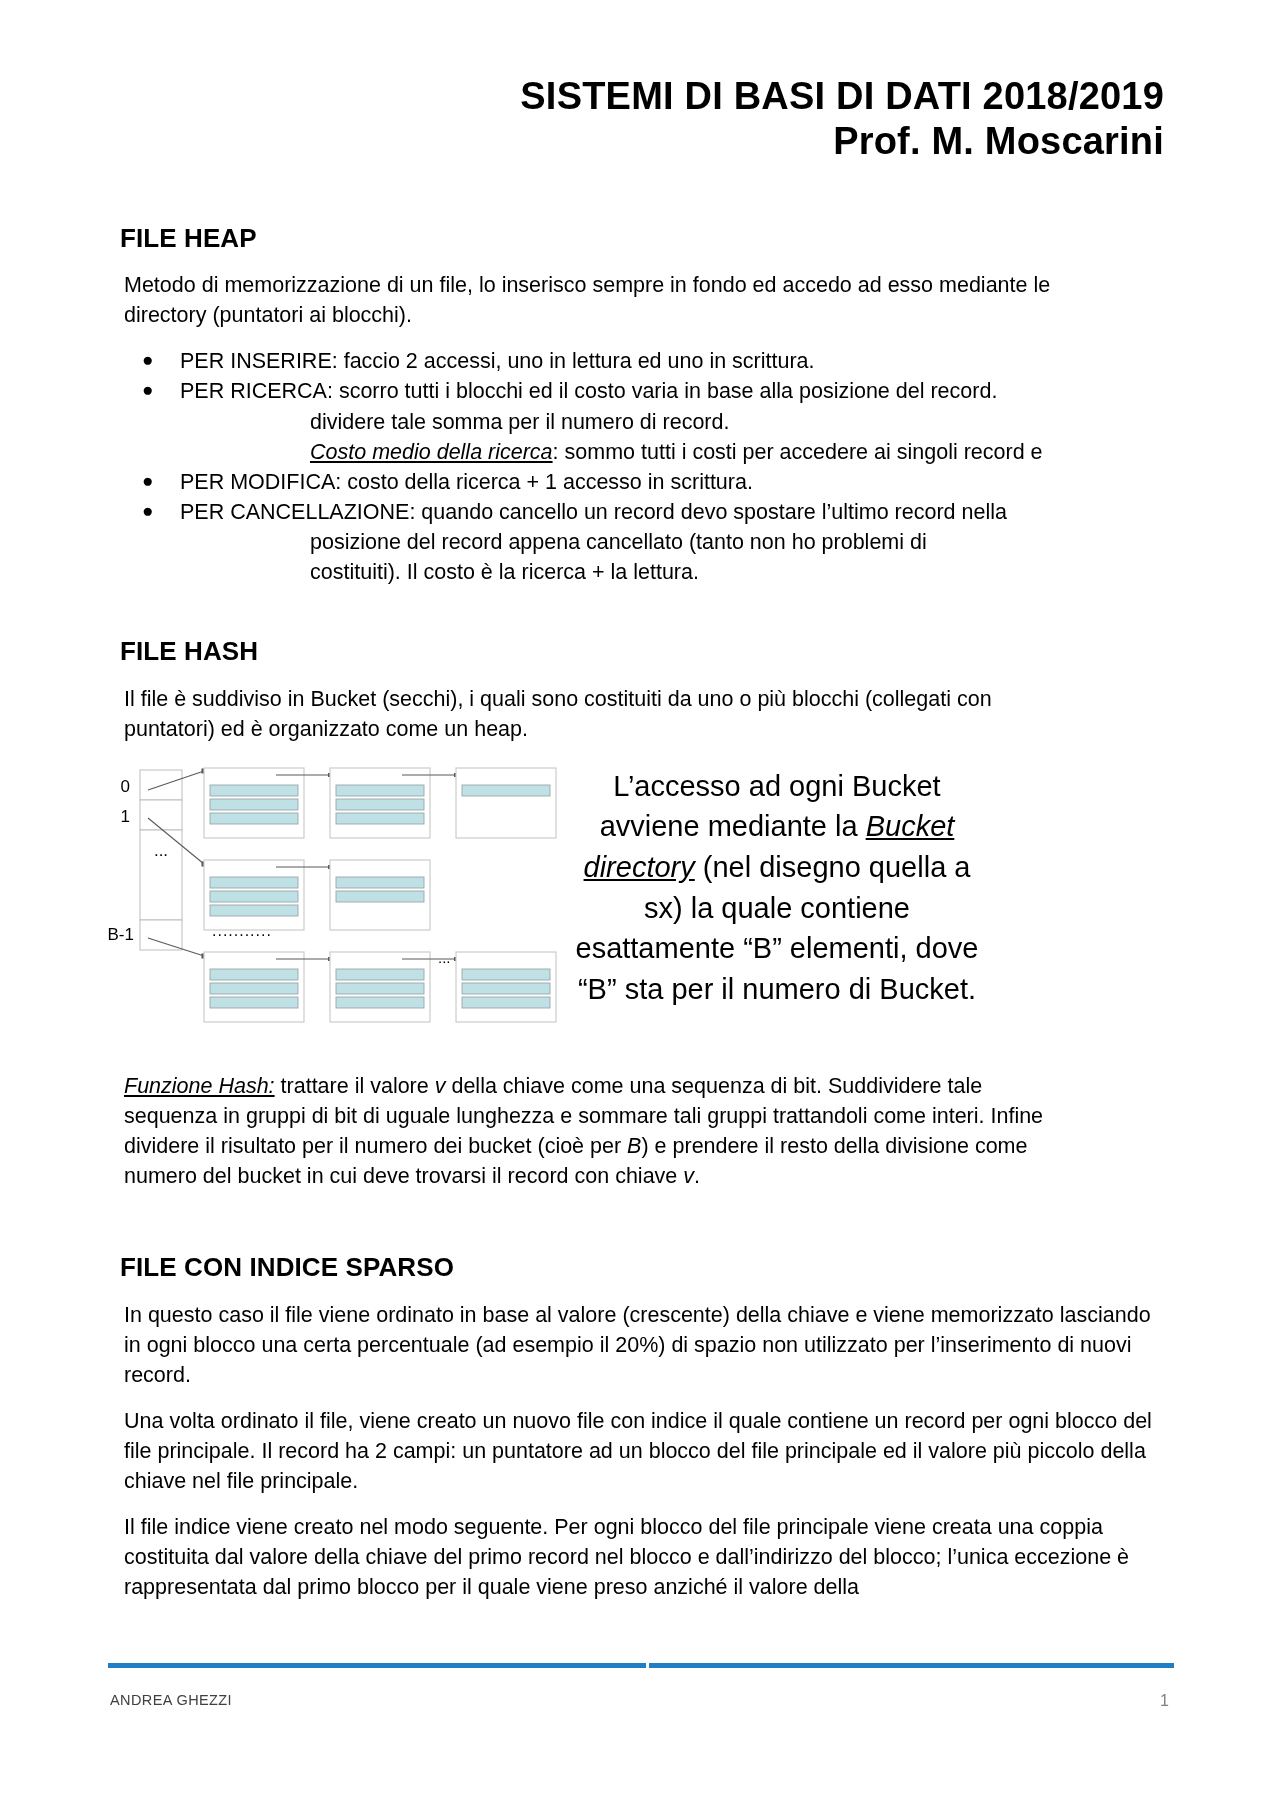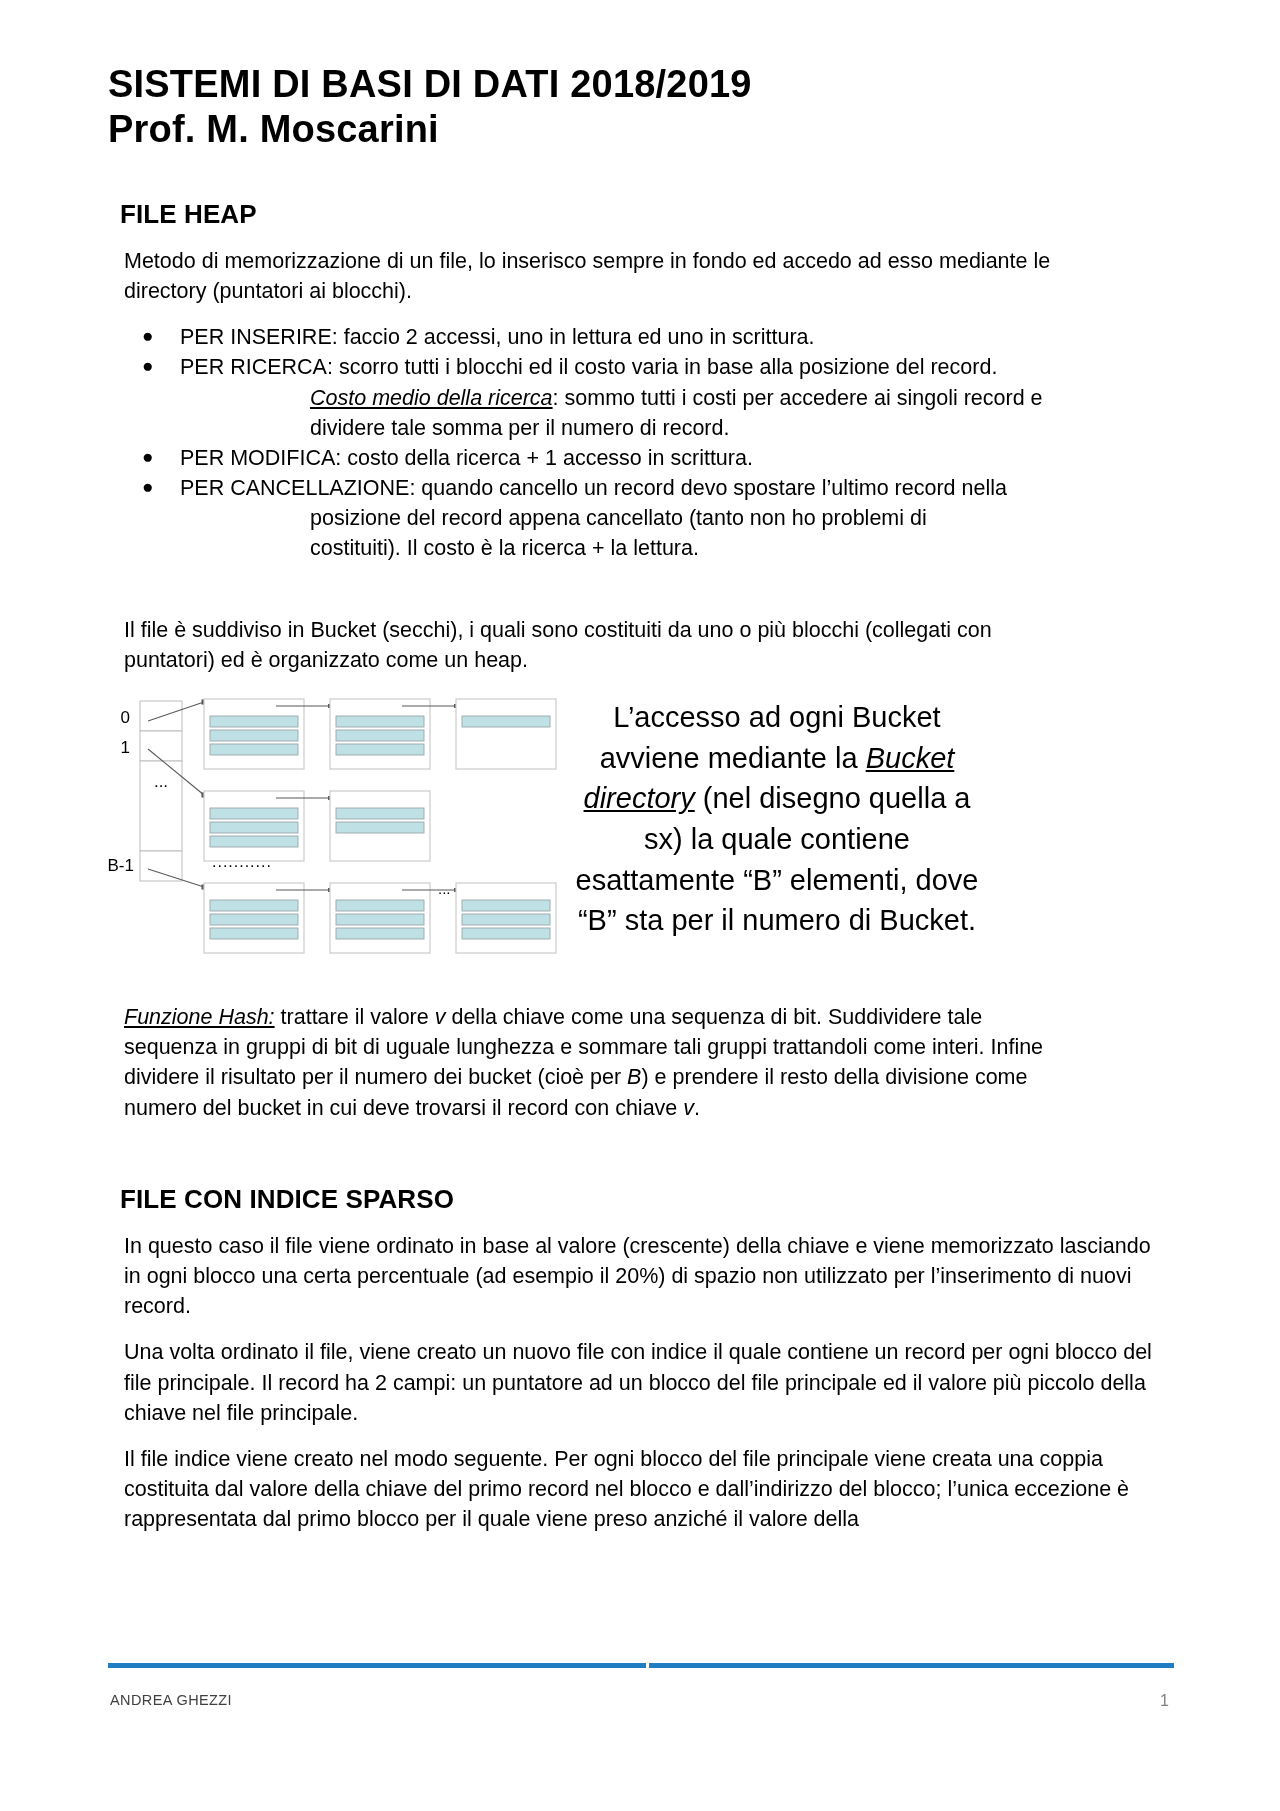--- a/index.html
+++ b/index.html
@@ -19,26 +19,26 @@
   }
   .content {
     position: absolute;
     left: 108px;
     top: 0;
     width: 1068px;
   }
 
   
   .doc-title {
-    text-align: left;
+    text-align: right;
     font-size: 38px;
     font-weight: bold;
     letter-spacing: 0.2px;
     line-height: 1.18;
-    margin: 0;
+    margin: 12px;
     padding-top: 62px;
   }
   .doc-title .line2 { display: block; }
 
   
   h2.sec {
     font-size: 26px;
     font-weight: bold;
     margin: 12px;
     padding: 0;
@@ -159,36 +159,37 @@
     </p>
 
     <ul class="bullets">
       <li>
         <span class="dot">●</span>
         <span>PER INSERIRE: faccio 2 accessi, uno in lettura ed uno in scrittura.</span>
       </li>
       <li>
         <span class="dot">●</span>
         <span>PER RICERCA: scorro tutti i blocchi ed il costo varia in base alla posizione del record.</span>
+        <span class="hang">dividere tale somma per il numero di record.</span>
         <span class="hang"><span class="uit">Costo medio della ricerca</span><span>: sommo tutti i costi per accedere ai singoli record e</span></span>
-        <span class="hang">dividere tale somma per il numero di record.</span>
       </li>
       <li>
         <span class="dot">●</span>
         <span>PER MODIFICA: costo della ricerca + 1 accesso in scrittura.</span>
       </li>
       <li>
         <span class="dot">●</span>
         <span>PER CANCELLAZIONE: quando cancello un record devo spostare l’ultimo record nella</span>
         <span class="hang">posizione del record appena cancellato (tanto non ho problemi di</span>
         <span class="hang">costituiti). Il costo è la ricerca + la lettura.</span>
       </li>
     </ul>
 
     <div style="height:36px"></div>
+    <h2 class="sec">FILE HASH</h2>
     <p class="body">
       <span>Il file è suddiviso in Bucket (secchi), i quali sono costituiti da uno o più blocchi (collegati con</span>
       <br>
       <span>puntatori) ed è organizzato come un heap.</span>
     </p>
 
     <div class="hash-row">
 
       <div class="diagram">
         <svg width="460" height="265" viewBox="0 0 460 265">

